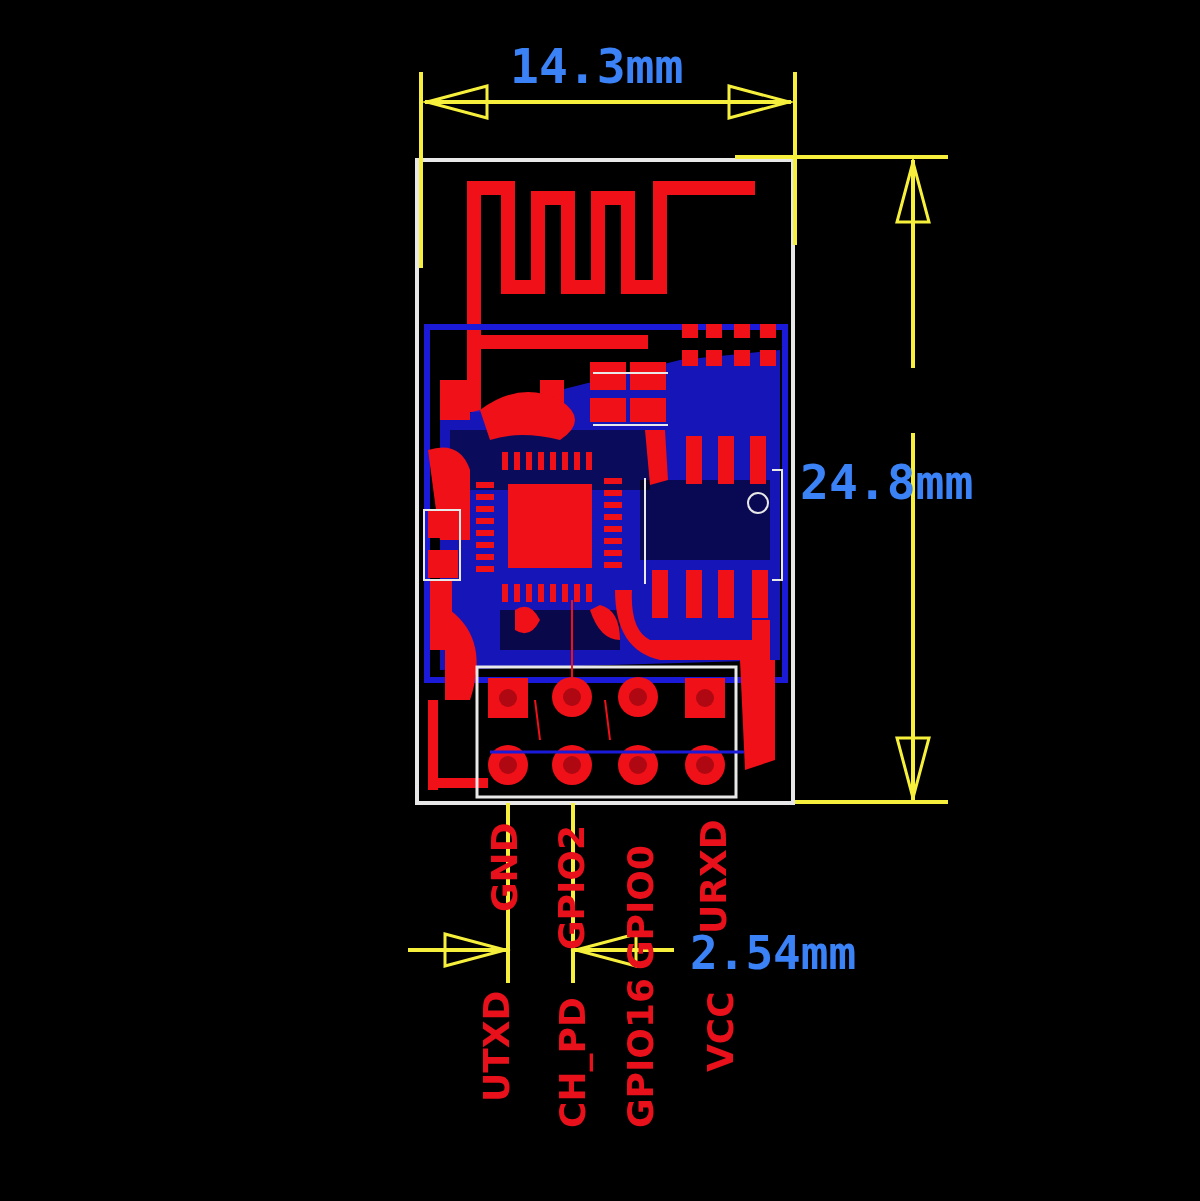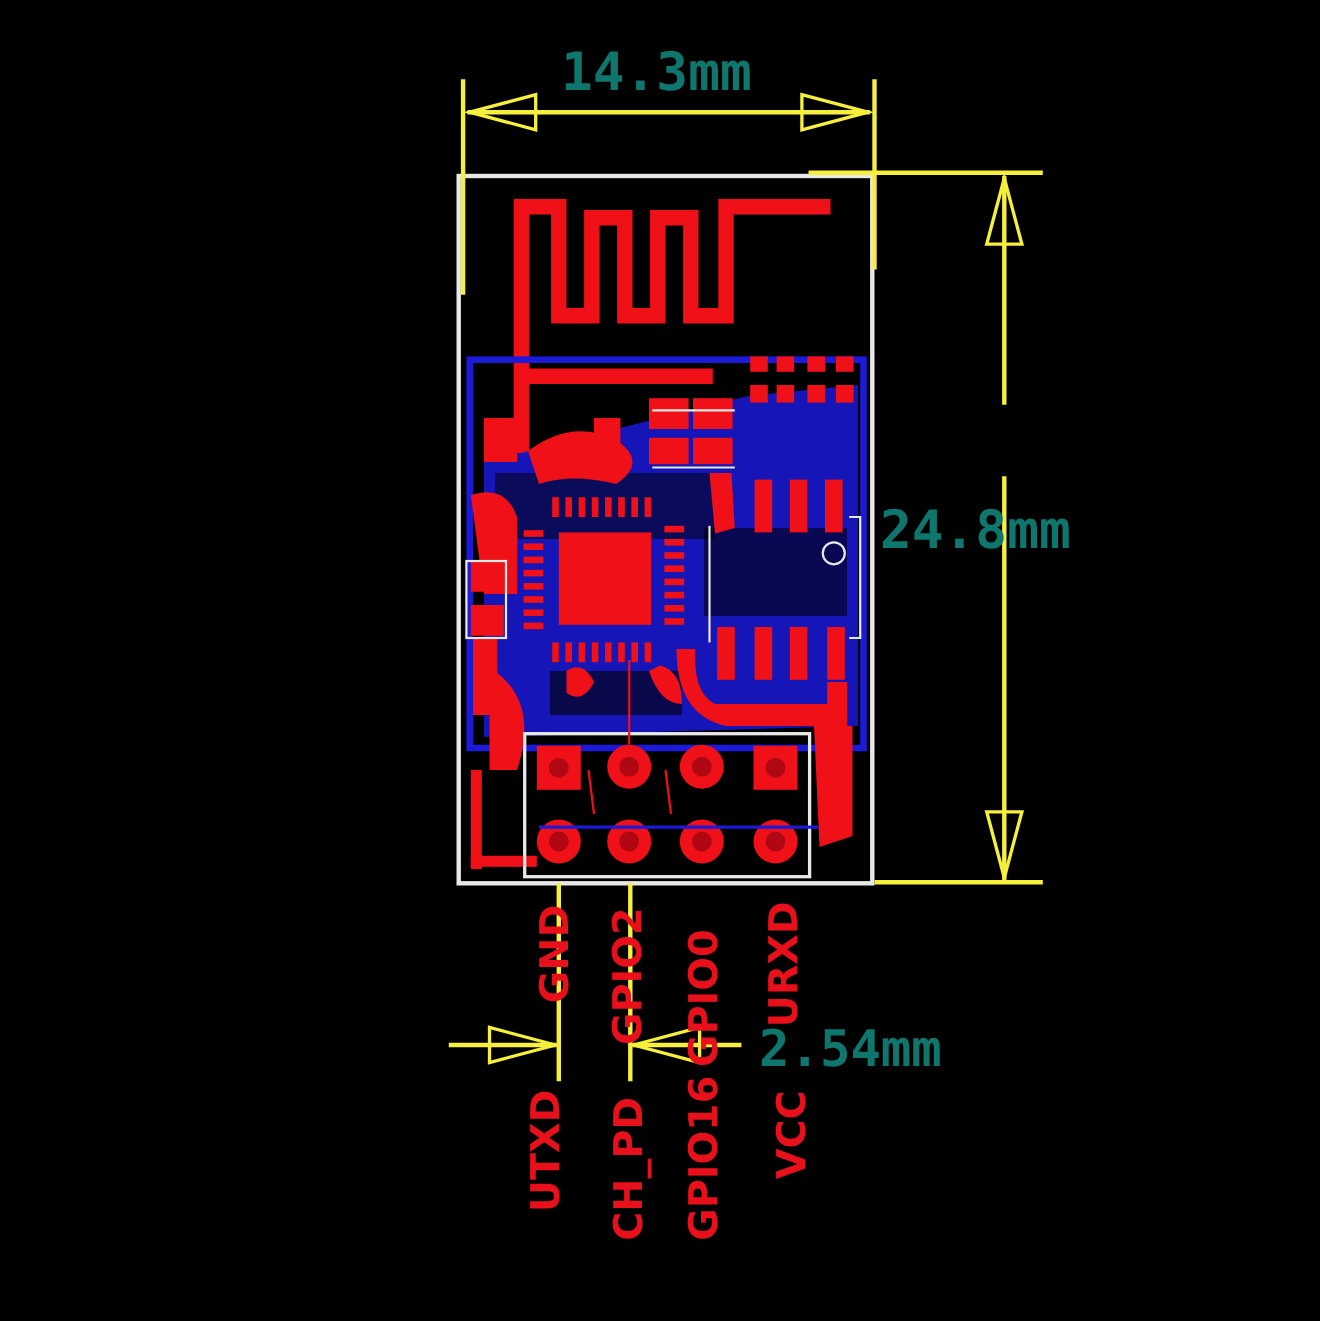--- a/index.html
+++ b/index.html
@@ -1,18 +1,18 @@
 <!DOCTYPE html>
 <html><head>
 <meta charset="utf-8">
 <style>
   html,body{margin:0;padding:0;background:#000;}
   body{width:1200px;height:1201px;position:relative;overflow:hidden;font-family:"DejaVu Sans Mono","Liberation Mono",monospace;}
   .canvas{position:absolute;left:0;top:0;width:1200px;height:1201px;}
-  .dim-text{position:absolute;color:#0f766e;font-family:"DejaVu Sans Mono","Liberation Mono",monospace;font-weight:bold;white-space:nowrap;letter-spacing:0px;}
+  .dim-text{position:absolute;color:#3b82f6;font-family:"DejaVu Sans Mono","Liberation Mono",monospace;font-weight:bold;white-space:nowrap;letter-spacing:0px;}
   .pin-label{position:absolute;color:#e8101a;font-family:"DejaVu Sans","Liberation Sans",sans-serif;font-weight:bold;font-size:36px;white-space:nowrap;transform-origin:0 0;}
 </style>
 </head>
 <body>
 
 <div class="canvas">
   <svg width="1200" height="1201" viewBox="0 0 1200 1201" style="position:absolute;left:0;top:0">
 
     <rect x="417" y="160" width="376" height="643" fill="none" stroke="#e8e8e8" stroke-width="4"></rect>
 

